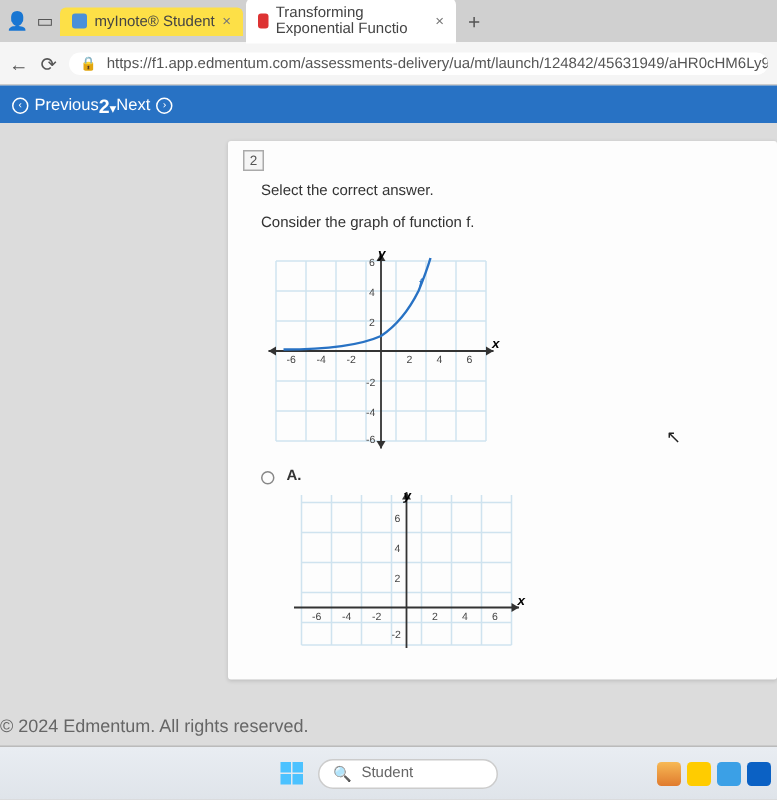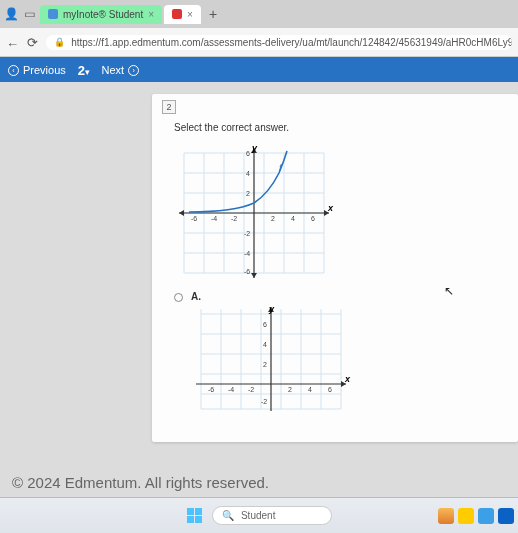--- a/index.html
+++ b/index.html
@@ -1,52 +1,52 @@
 <!DOCTYPE html>
 <html><head>
 <meta charset="utf-8">
 <style>
 * { margin: 0; padding: 0; box-sizing: border-box; }
 body { font-family: Arial, sans-serif; background: #d4d4d4; width: 518px; height: 533px; overflow: hidden; position: relative; }
 
 .browser-chrome { background: #e8e8e8; border-bottom: 1px solid #ccc; }
 .tab-bar { display: flex; align-items: center; height: 28px; padding: 0 4px; gap: 2px; background: #d0d0d0; }
 .tb-icon { width: 16px; height: 16px; display: inline-flex; align-items: center; justify-content: center; color: #555; font-size: 12px; }
-.tab { display: flex; align-items: center; padding: 4px 8px; font-size: 10px; color: #444; background: #86efac; border-radius: 4px 4px 0 0; gap: 5px; max-width: 140px; }
+.tab { display: flex; align-items: center; padding: 4px 8px; font-size: 10px; color: #444; background: #fde047; border-radius: 4px 4px 0 0; gap: 5px; max-width: 140px; }
 .tab.active { background: #fff; }
 .tab-favicon { width: 10px; height: 10px; background: #4a90d9; border-radius: 2px; display: inline-block; }
 .tab-close { color: #777; font-size: 10px; }
 .new-tab { color: #555; padding: 0 6px; font-size: 14px; }
 
 .addr-bar { display: flex; align-items: center; height: 28px; padding: 0 6px; gap: 8px; background: #f5f5f5; }
 .nav-btn { color: #555; font-size: 13px; }
 .url-box { flex: 1; display: flex; align-items: center; gap: 6px; background: #fff; border-radius: 12px; padding: 2px 8px; font-size: 10px; color: #555; overflow: hidden; white-space: nowrap; }
 .lock { font-size: 9px; }
 
-.app-bar { background: #2872c4; color: #fff; display: flex; align-items: center; height: 26px; padding: 0 8px; gap: 12px; font-size: 11px; }
+.app-bar { background: #2872c4; color: #fff; display: flex; align-items: center; height: 26px; padding: 0 8px; font-size: 11px; }
 .prev-btn, .next-btn { display: flex; align-items: center; gap: 4px; }
 .circ { width: 11px; height: 11px; border: 1.5px solid #fff; border-radius: 50%; display: inline-flex; align-items: center; justify-content: center; font-size: 7px; }
 .step { font-size: 13px; font-weight: bold; }
 .title { font-size: 12px; }
 
 .content-area { position: absolute; top: 82px; left: 0; right: 0; bottom: 36px; background: #dcdcdc; overflow: hidden; }
 .card { position: absolute; left: 152px; top: 12px; width: 366px; background: #fdfdfd; border-radius: 2px; box-shadow: 0 1px 3px rgba(0,0,0,0.15); padding: 0; }
 .qnum { position: absolute; top: 6px; left: 10px; width: 14px; height: 14px; border: 1px solid #aaa; font-size: 9px; display: flex; align-items: center; justify-content: center; color: #555; background: #f5f5f5; }
-.qbody { padding: 28px 22px 14px 22px; font-size: 10px; color: #333; }
+.qbody { padding: 28px 22px 4px 22px; font-size: 10px; color: #333; }
 .qbody p { margin-bottom: 10px; }
 
 .graph { width: 160px; height: 140px; position: relative; margin: 4px 0 8px 0; }
 .graph svg { width: 100%; height: 100%; }
 .ital { font-style: italic; }
 
 .choice { display: flex; align-items: flex-start; gap: 8px; margin: 6px 0; font-size: 10px; }
 .radio { width: 9px; height: 9px; border: 1px solid #888; border-radius: 50%; margin-top: 2px; }
 .graph2 { width: 160px; height: 110px; margin-top: 2px; }
 
-.footer-text { position: absolute; bottom: 6px; left: 12px; font-size: 15px; color: #666; }
+.footer-text { position: absolute; bottom: 6px; left: 0; font-size: 12px; color: #666; }
 
 .taskbar { position: absolute; bottom: 0; left: 0; right: 0; height: 36px; background: linear-gradient(#e9edf2, #dfe4ea); border-top: 1px solid #bbb; display: flex; align-items: center; justify-content: center; gap: 10px; }
 .win-logo { display: grid; grid-template-columns: 7px 7px; grid-template-rows: 7px 7px; gap: 1px; }
 .win-logo span:nth-child(1){background:#4cc2ff}.win-logo span:nth-child(2){background:#4cc2ff}.win-logo span:nth-child(3){background:#4cc2ff}.win-logo span:nth-child(4){background:#4cc2ff}
 .search-box { display: flex; align-items: center; gap: 6px; background: #fff; border: 1px solid #ccc; border-radius: 14px; padding: 3px 10px; font-size: 10px; color: #666; width: 120px; }
 .tb-apps { position: absolute; right: 4px; display: flex; gap: 4px; }
 .tb-app { width: 16px; height: 16px; border-radius: 3px; }
 
 .cursor { position: absolute; top: 284px; left: 444px; font-size: 12px; color: #222; pointer-events:none; }
 </style>
@@ -57,20 +57,21 @@
   <div class="tab-bar">
     <span class="tb-icon">👤</span>
     <span class="tb-icon">▭</span>
     <div class="tab">
       <span class="tab-favicon"></span>
       <span>myInote® Student</span>
       <span class="tab-close">×</span>
     </div>
     <div class="tab active">
       <span class="tab-favicon" style="background:#d33"></span>
+      <span>Transforming Exponential Functio</span>
       <span class="tab-close">×</span>
     </div>
     <span class="new-tab">+</span>
   </div>
   <div class="addr-bar">
     <span class="nav-btn">←</span>
     <span class="nav-btn">⟳</span>
     <div class="url-box">
       <span class="lock">🔒</span>
       <span>https://f1.app.edmentum.com/assessments-delivery/ua/mt/launch/124842/45631949/aHR0cHM6Ly9mMS5hcHAuZWRt</span>
@@ -90,20 +91,21 @@
     <span>Next</span>
     <span class="circ">›</span>
   </div>
 </div>
 
 <div class="content-area">
   <div class="card">
     <div class="qnum">2</div>
     <div class="qbody">
       <p>Select the correct answer.</p>
+      <p><span>Consider the graph of function f.</span></p>
 
       <div class="graph">
         <svg viewBox="0 0 160 140">
           <g stroke="#cfe3ef" stroke-width="1">
             <line x1="10" y1="10" x2="10" y2="130"></line>
               <line x1="30" y1="10" x2="30" y2="130"></line>
               <line x1="50" y1="10" x2="50" y2="130"></line>
               <line x1="70" y1="10" x2="70" y2="130"></line>
               <line x1="90" y1="10" x2="90" y2="130"></line>
               <line x1="110" y1="10" x2="110" y2="130"></line>

